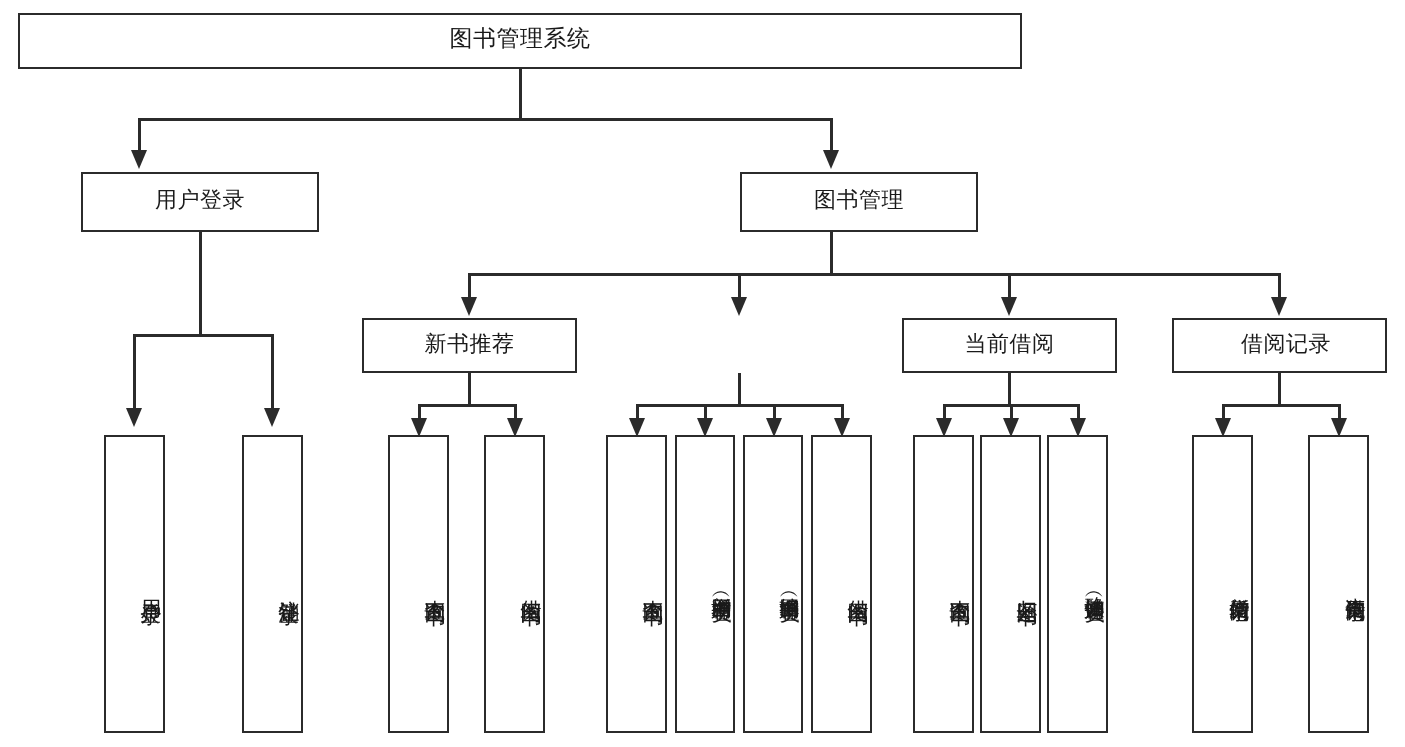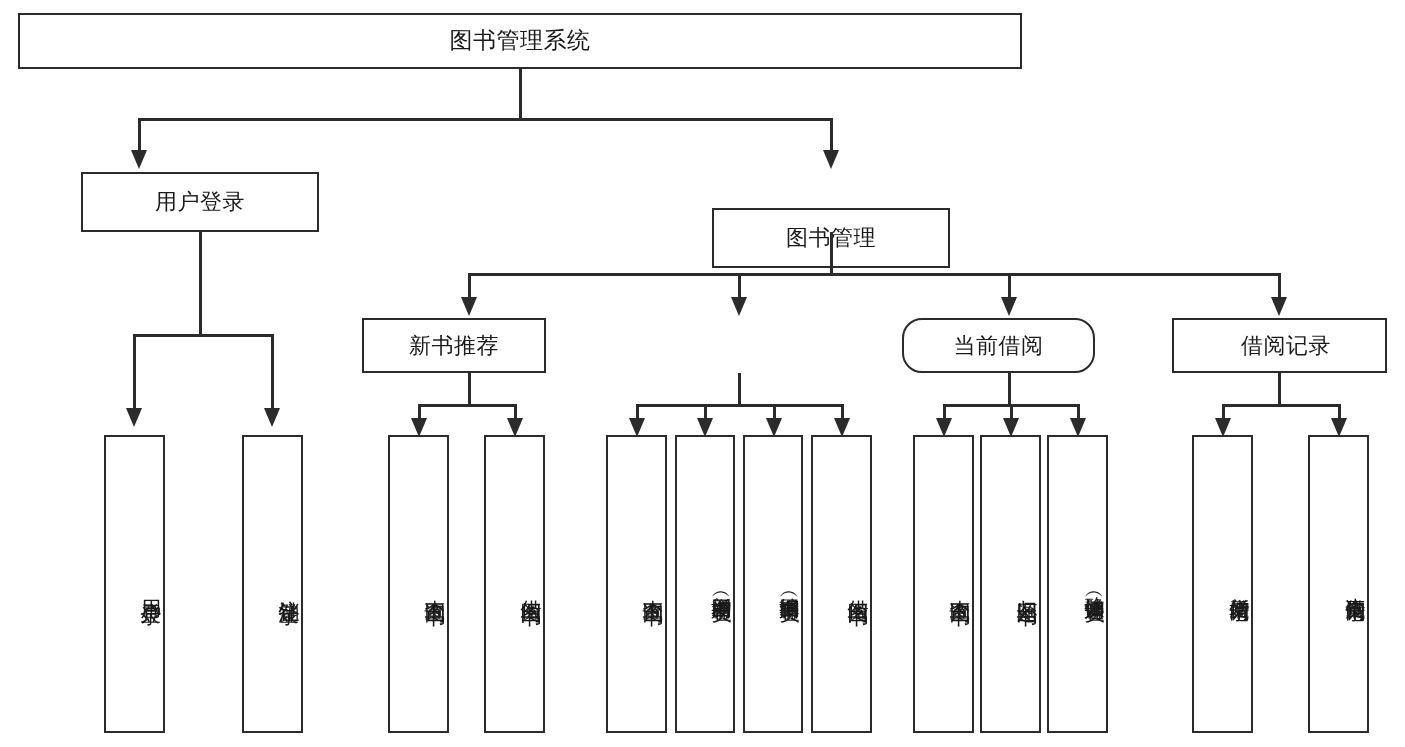--- a/index.html
+++ b/index.html
@@ -25,20 +25,21 @@
     display: flex;
     align-items: center;
     justify-content: center;
     text-align: center;
     color: #1a1a1a;
     line-height: 1.18;
   }
   .node.horiz {
     font-size: 22px;
     letter-spacing: 0.5px;
+    font-family: Liberation Mono, monospace;
   }
   .node.vert {
     writing-mode: vertical-rl;
     text-orientation: upright;
     font-size: 21px;
     letter-spacing: 2px;
     align-items: flex-start;
     justify-content: center;
     padding-top: 6px;
   }
@@ -85,21 +86,21 @@
   <div class="edge h" style="left:138px; top:118px; width:694px; height:2.5px;"></div>
 
   <div class="edge v" style="left:138px; top:118px; width:2.5px; height:33px;"></div>
   <div class="arrow" style="left:131px; top:150px;"></div>
 
   <div class="edge v" style="left:830px; top:118px; width:2.5px; height:33px;"></div>
   <div class="arrow" style="left:823px; top:150px;"></div>
 
   <div class="node horiz" style="left:81px; top:172px; width:238px; height:60px;">用户登录</div>
 
-  <div class="node horiz" style="left:712px; top:172px; width:238px; height:60px;margin-top:36px;">图书管理</div>
+  <div class="node horiz" style="left:740px; top:172px; width:238px; height:60px;">图书管理</div>
 
   <div class="edge v" style="left:199px; top:232px; width:2.5px; height:103px;"></div>
   <div class="edge h" style="left:133px; top:334px; width:140px; height:2.5px;"></div>
   <div class="edge v" style="left:133px; top:334px; width:2.5px; height:75px;"></div>
   <div class="arrow" style="left:126px; top:408px;"></div>
   <div class="edge v" style="left:271px; top:334px; width:2.5px; height:75px;"></div>
   <div class="arrow" style="left:264px; top:408px;"></div>
 
   <div class="edge v" style="left:830px; top:232px; width:2.5px; height:42px;"></div>
   <div class="edge h" style="left:468px; top:273px; width:812px; height:2.5px;"></div>
@@ -109,24 +110,24 @@
 
   <div class="edge v" style="left:738px; top:273px; width:2.5px; height:25px;"></div>
   <div class="arrow" style="left:731px; top:297px;"></div>
 
   <div class="edge v" style="left:1008px; top:273px; width:2.5px; height:25px;"></div>
   <div class="arrow" style="left:1001px; top:297px;"></div>
 
   <div class="edge v" style="left:1278px; top:273px; width:2.5px; height:25px;"></div>
   <div class="arrow" style="left:1271px; top:297px;"></div>
 
-  <div class="node horiz" style="left:362px; top:318px; width:184px; height:55px;">新书推荐</div>
+  <div class="node horiz" style="left:362px; top:318px; width:215px; height:55px;">新书推荐</div>
 
 
-  <div class="node horiz" style="left:902px; top:318px; width:193px; height:55px;border-radius:20px;">当前借阅</div>
+  <div class="node horiz" style="left:902px; top:318px; width:215px; height:55px;">当前借阅</div>
 
   <div class="node horiz" style="left:1172px; top:318px; width:215px; height:55px;padding-left:13px;">借阅记录</div>
 
   <div class="edge v" style="left:468px; top:373px; width:2.5px; height:32px;"></div>
   <div class="edge h" style="left:418px; top:404px; width:98px; height:2.5px;"></div>
   <div class="edge v" style="left:418px; top:404px; width:2.5px; height:17px;"></div>
   <div class="arrow" style="left:411px; top:418px;"></div>
   <div class="edge v" style="left:514px; top:404px; width:2.5px; height:17px;"></div>
   <div class="arrow" style="left:507px; top:418px;"></div>
 

